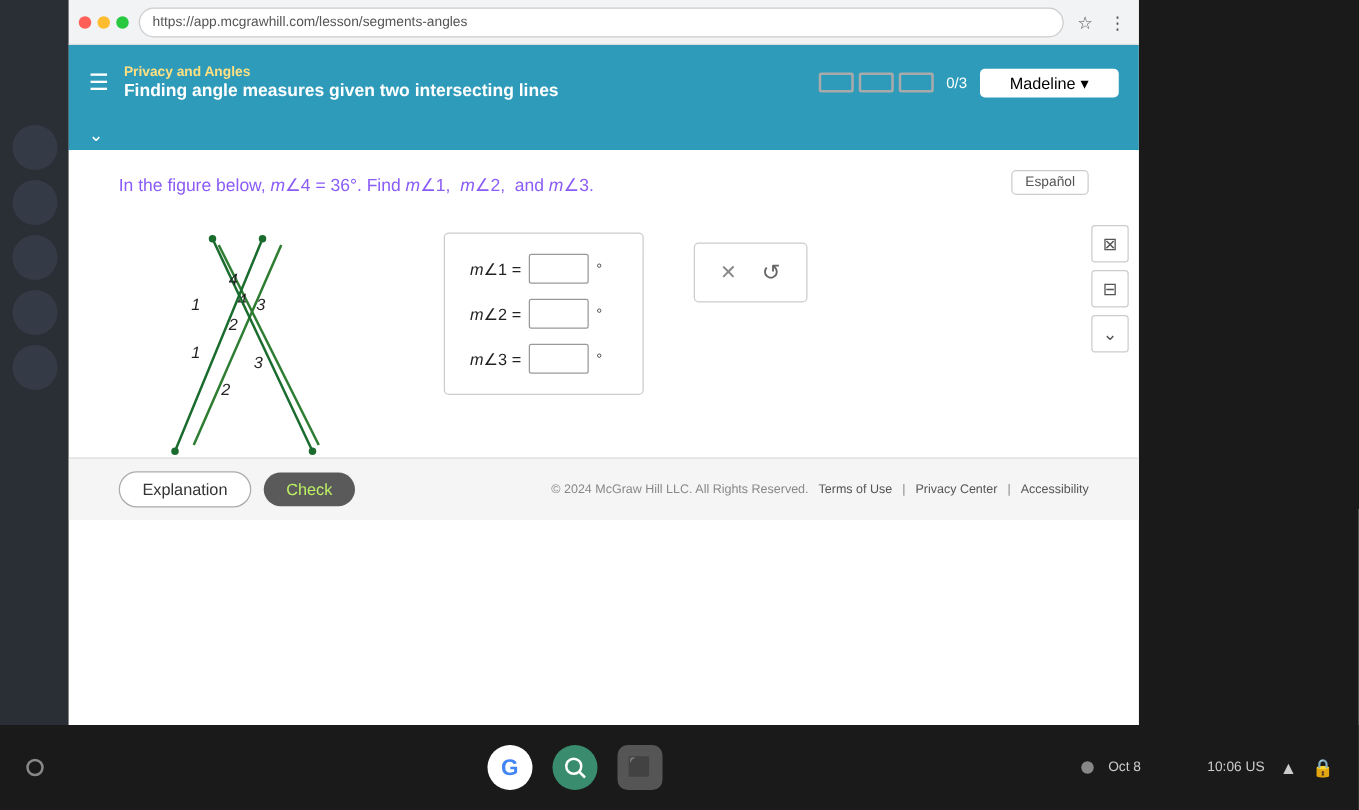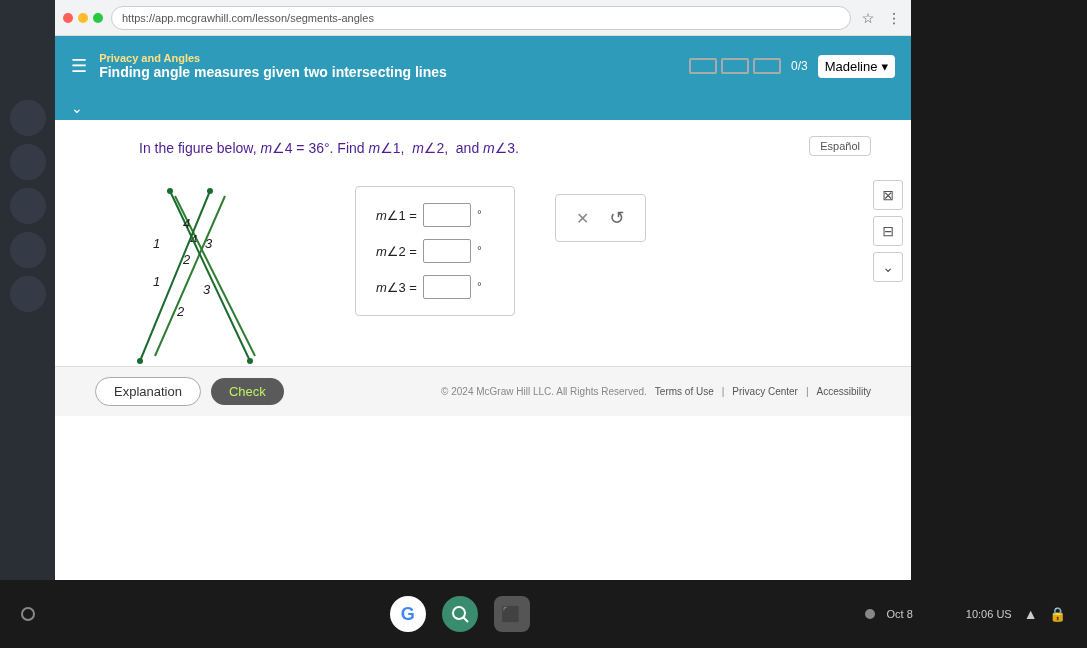--- a/index.html
+++ b/index.html
@@ -115,21 +115,21 @@
       width: 28px; height: 16px;
       border: 2px solid #aaa;
       border-radius: 2px;
       background: transparent;
     }
 
     .user-btn {
       background: white;
       border: none;
       border-radius: 4px;
-      padding: 4px 7px;
+      padding: 4px 24px;
       font-size: 13px;
       cursor: pointer;
       display: flex;
       align-items: center;
       gap: 4px;
     }
 
     
     .collapse-row {
       height: 24px;
@@ -152,23 +152,22 @@
       overflow: hidden;
     }
 
     .question-area {
       padding: 20px 40px 10px 40px;
       position: relative;
     }
 
     .question-text {
       font-size: 14px;
-      color: #4c1d95;
+      color: #8b5cf6;
       margin-bottom: 20px;
-      margin-left: 44px;
     }
 
     .espanol-btn {
       position: absolute;
       right: 40px;
       top: 16px;
       background: white;
       border: 1px solid #ccc;
       border-radius: 4px;
       padding: 3px 10px;

